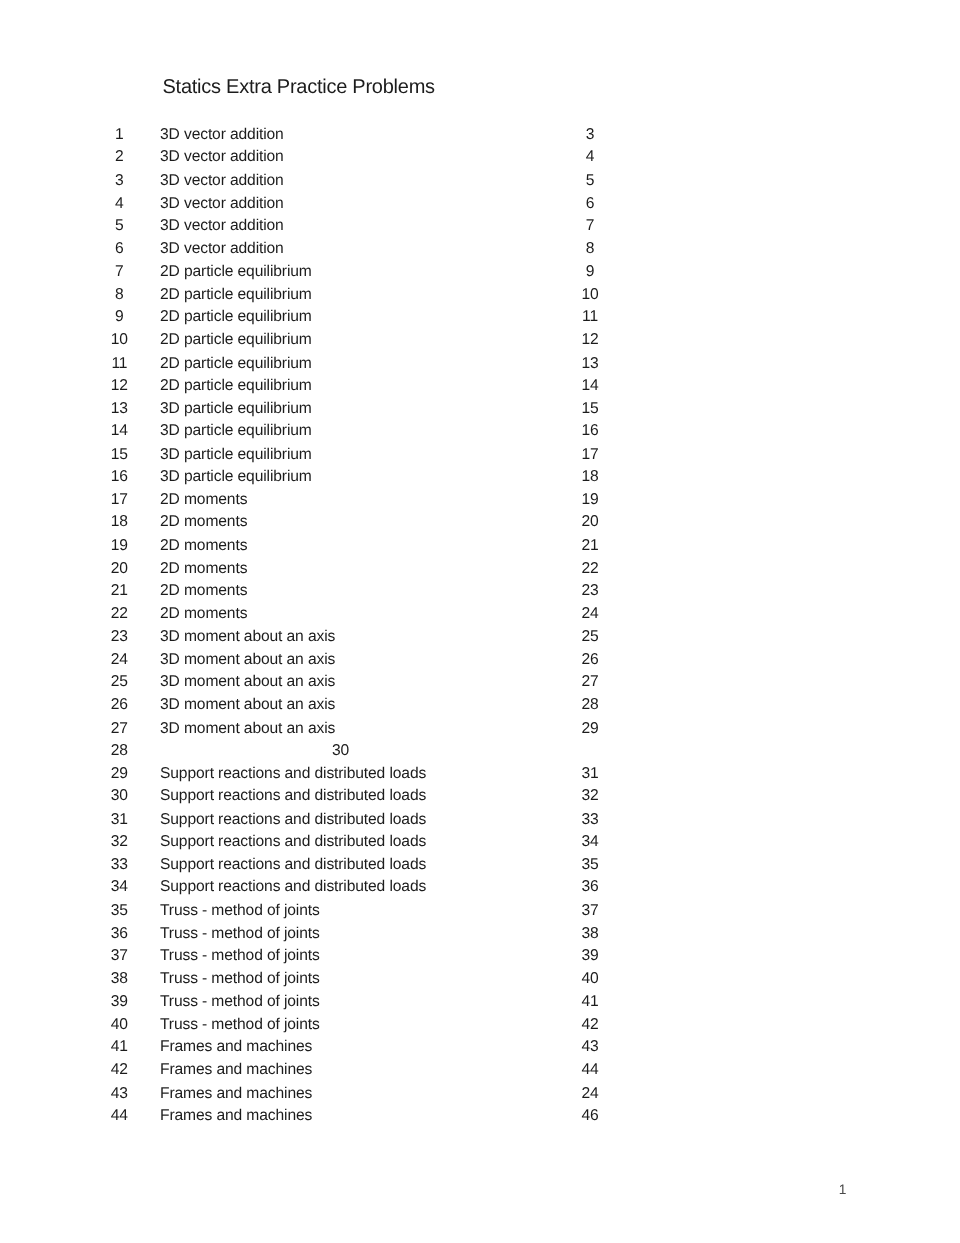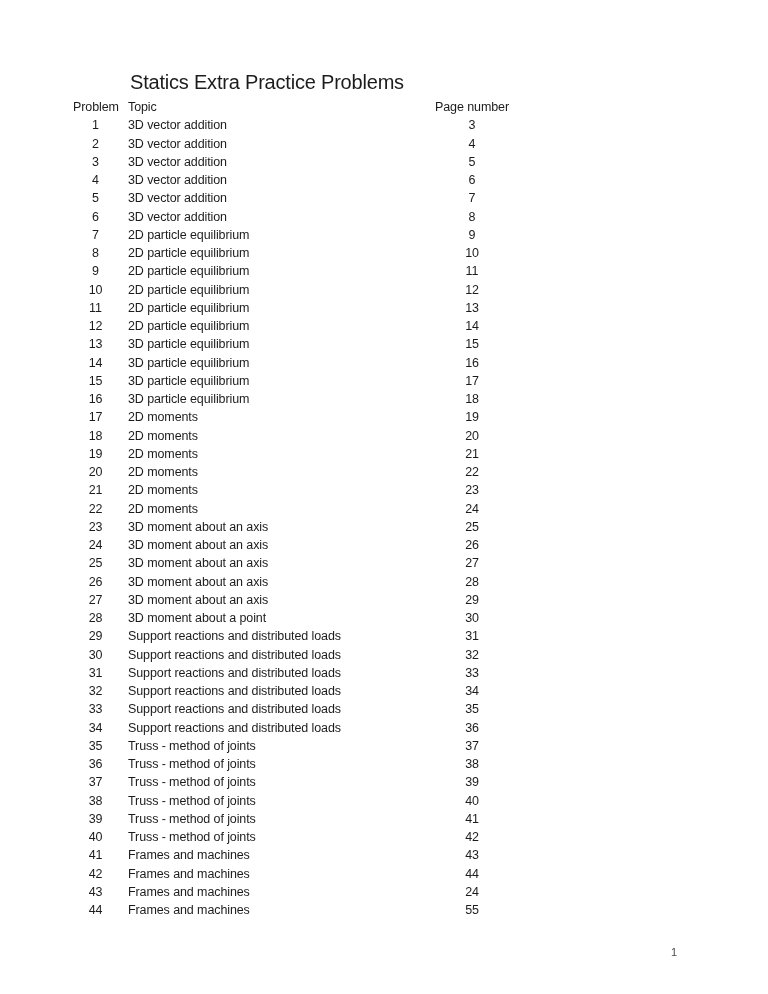--- a/index.html
+++ b/index.html
@@ -11,23 +11,23 @@
     height: 994px;
     background: #ffffff;
     font-family: "Liberation Sans", sans-serif;
     color: #1c1c1c;
     position: relative;
     overflow: hidden;
   }
   .doc-title {
     position: absolute;
     left: 130px;
-    top: 71px;
+    top: 61px;
     margin: 0;
-    font-size: 20px;
+    font-size: 16px;
     font-weight: 400;
     letter-spacing: -0.2px;
     white-space: nowrap;
   }
   .toc {
     position: absolute;
     left: 73px;
     top: 98px;
     font-size: 12.5px;
     letter-spacing: -0.1px;
@@ -64,25 +64,20 @@
   }
 </style>
 </head>
 <body>
 
 <div class="page">
 
   <h1 class="doc-title">Statics Extra Practice Problems</h1>
 
   <div class="toc">
-    <div class="toc-row toc-header">
-      <span class="cell-problem">Problem</span>
-      <span class="cell-topic">Topic</span>
-      <span class="cell-page">Page number</span>
-    </div>
     <div id="toc-rows">
         <div class="toc-row">
           <span class="cell-problem">1</span>
           <span class="cell-topic">3D vector addition</span>
           <span class="cell-page">3</span>
         </div>
         <div class="toc-row">
           <span class="cell-problem">2</span>
           <span class="cell-topic">3D vector addition</span>
           <span class="cell-page">4</span>
@@ -207,21 +202,20 @@
           <span class="cell-topic">3D moment about an axis</span>
           <span class="cell-page">28</span>
         </div>
         <div class="toc-row">
           <span class="cell-problem">27</span>
           <span class="cell-topic">3D moment about an axis</span>
           <span class="cell-page">29</span>
         </div>
         <div class="toc-row">
           <span class="cell-problem">28</span>
-          <span class="cell-topic">3D moment about a point</span>
           <span class="cell-page">30</span>
         </div>
         <div class="toc-row">
           <span class="cell-problem">29</span>
           <span class="cell-topic">Support reactions and distributed loads</span>
           <span class="cell-page">31</span>
         </div>
         <div class="toc-row">
           <span class="cell-problem">30</span>
           <span class="cell-topic">Support reactions and distributed loads</span>
@@ -288,20 +282,20 @@
           <span class="cell-page">44</span>
         </div>
         <div class="toc-row">
           <span class="cell-problem">43</span>
           <span class="cell-topic">Frames and machines</span>
           <span class="cell-page">24</span>
         </div>
         <div class="toc-row">
           <span class="cell-problem">44</span>
           <span class="cell-topic">Frames and machines</span>
-          <span class="cell-page">55</span>
+          <span class="cell-page">46</span>
         </div>
       </div>
   </div>
 
   <div class="page-footer">1</div>
 
 </div>
 
 </body></html>

